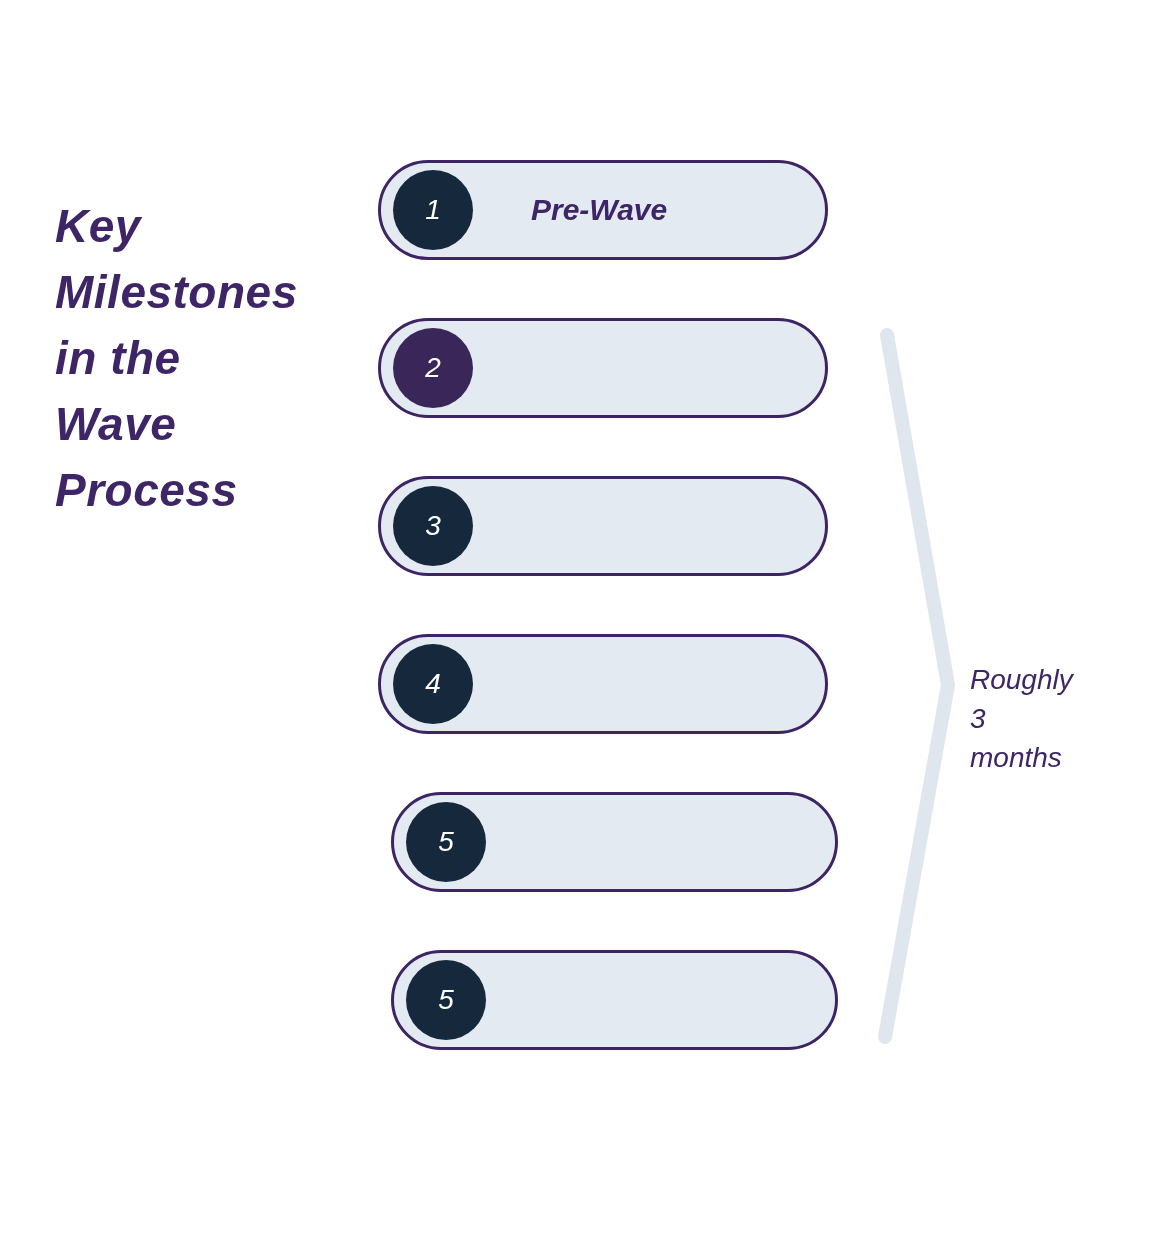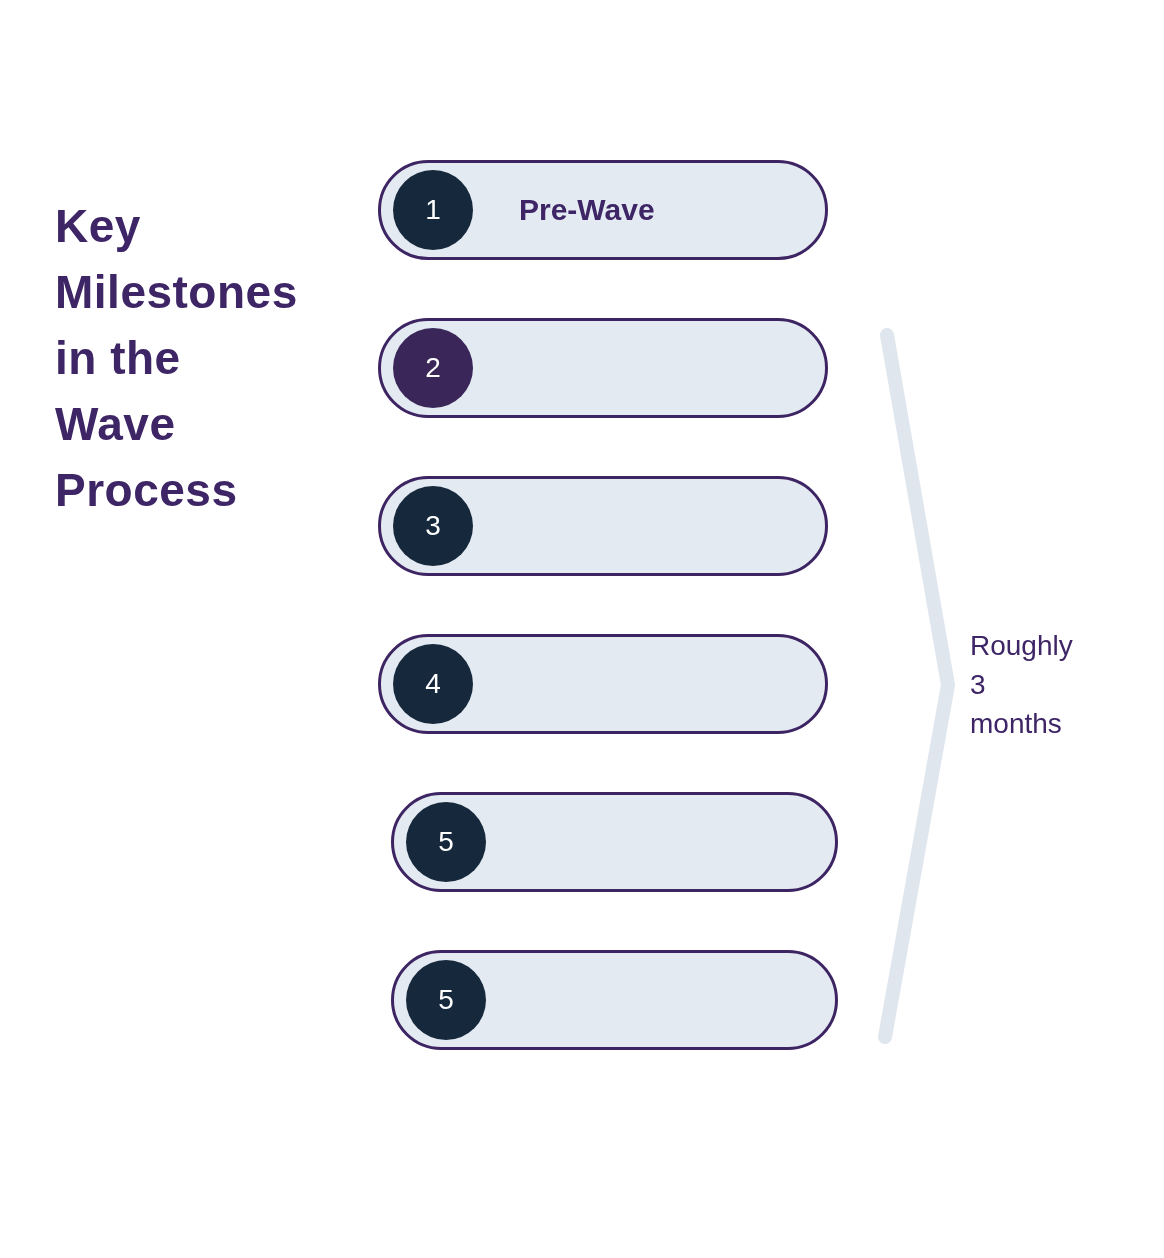--- a/index.html
+++ b/index.html
@@ -12,21 +12,21 @@
   * { margin: 0; padding: 0; box-sizing: border-box; }
   html, body { background: #ffffff; }
   body {
     font-family: "Liberation Sans", "DejaVu Sans", sans-serif;
     width: 1164px; height: 1258px;
     position: relative;
     overflow: hidden;
   }
   .canvas {
     position: absolute; inset: 0;
-    width: 998px; height: 1258px;
+    width: 998px; height: 1258px; font-style: italic;
   }
   .page-title {
     position: absolute;
     left: 55px; top: 193px;
     width: 320px;
     font-size: 46px;
     font-weight: bold;
     line-height: 66px;
     letter-spacing: 0.5px;
     color: var(--purple);
@@ -60,21 +60,21 @@
     flex: 0 0 auto;
     display: flex;
     align-items: center;
     justify-content: center;
     color: var(--number-text);
     font-size: 28px;
     font-weight: 500;
     background: #16283c;
   }
   .pill-label {
-    margin-left: 46px;
+    margin-left: 58px;
     font-size: 30px;
     font-weight: bold;
     line-height: 40px;
     color: var(--purple);
     white-space: pre-line;
   }
   .bracket-svg {
     position: absolute;
     left: 0; top: 0;
     width: 1164px; height: 1258px;
@@ -82,21 +82,21 @@
   }
   .bracket-line {
     stroke: var(--bracket);
     stroke-width: 14;
     stroke-linecap: round;
     stroke-linejoin: round;
     fill: none;
   }
   .duration-note {
     position: absolute;
-    left: 970px; top: 626px;
+    left: 970px; top: 660px;
     font-size: 28px;
     font-weight: 400;
     line-height: 39px;
     color: var(--purple);
     white-space: pre-line;
   }
 </style>
 </head>
 <body>
 

